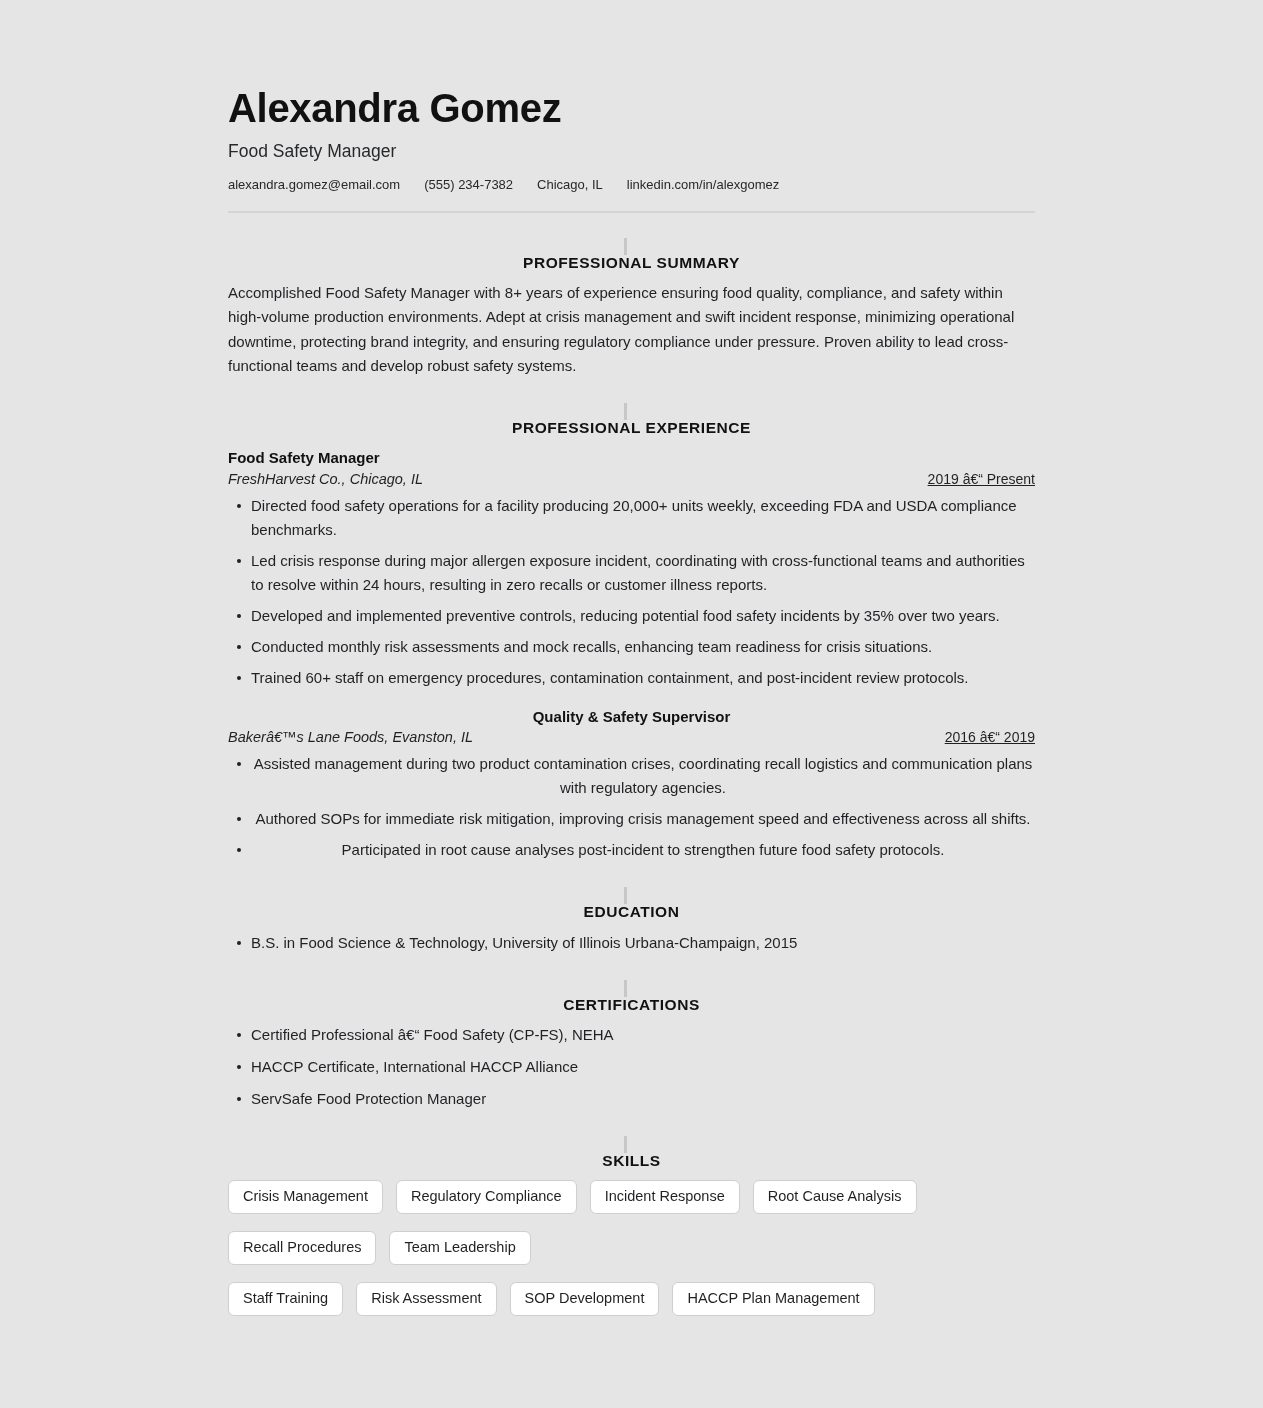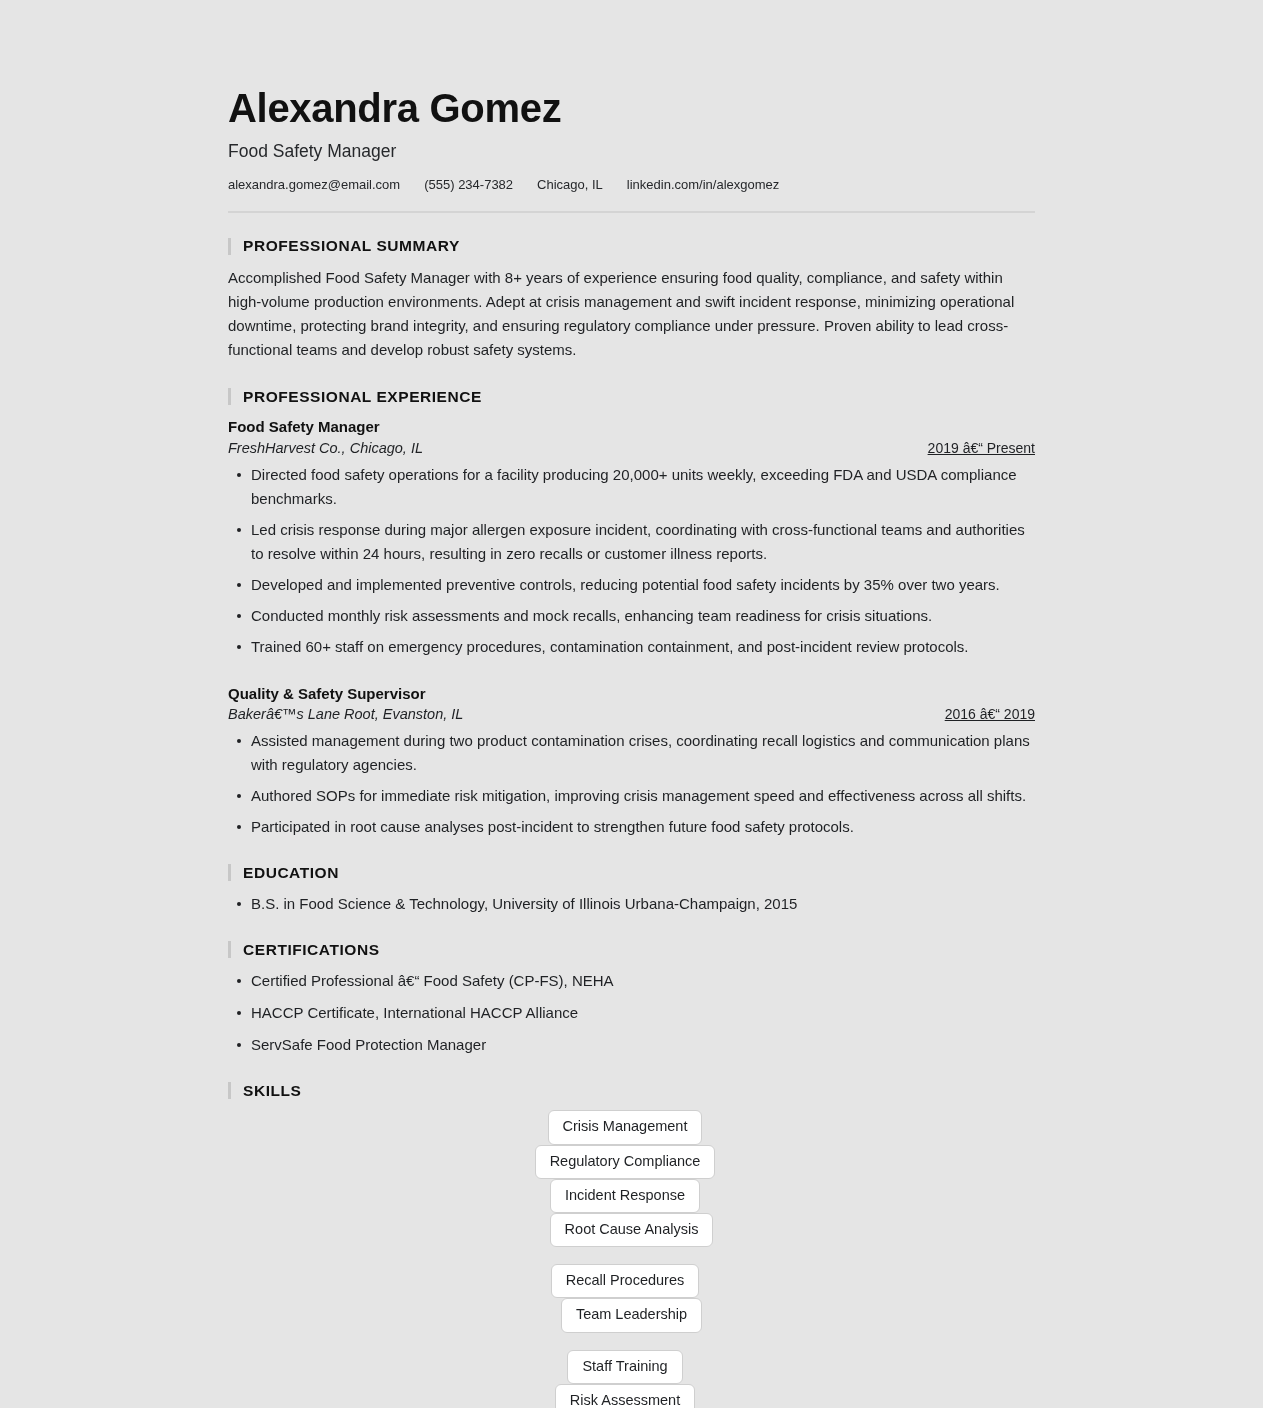--- a/index.html
+++ b/index.html
@@ -59,20 +59,21 @@
     margin: 17px 0 0 0;
     width: 100%;
   }
 
   
   .section { margin-top: 25px; }
   .section-heading {
     display: flex;
     align-items: center;
     margin-bottom: 11px;
+    flex-direction: column;
   }
   .accent-bar {
     display: inline-block;
     width: 3px;
     height: 17px;
     background: #c7c7c7;
     margin-right: 12px;
     flex: 0 0 auto;
   }
   .section-title {
@@ -87,21 +88,21 @@
   .summary {
     font-size: 15px;
     line-height: 1.62;
     color: #1f2124;
     margin: 0;
     text-align: left;
   }
 
   
   .job { margin-bottom: 4px; }
-  .job + .job { margin-top: 24px; }
+  .job + .job { margin-top: 16px; text-align: center; }
   .job-title {
     font-size: 15px;
     font-weight: bold;
     color: #111111;
     line-height: 1.45;
   }
   .job-meta {
     display: flex;
     justify-content: space-between;
     align-items: baseline;
@@ -147,21 +148,20 @@
   }
   ul.bullets.tight li { margin-bottom: 8px; }
 
   
   .skills-rows { margin-top: 2px; }
   .skill-row {
     display: flex;
     flex-wrap: nowrap;
     align-items: center;
     margin-bottom: 17px;
-    flex-direction: column;
   }
   .skill-row:last-child { margin-bottom: 0; }
   .chip {
     display: inline-block;
     border: 1px solid #cfcfcf;
     border-radius: 6px;
     background: #ffffff;
     padding: 8px 14px 9px 14px;
     font-size: 14.5px;
     line-height: 1.05;
@@ -214,21 +214,21 @@
           <li>Led crisis response during major allergen exposure incident, coordinating with cross-functional teams and authorities to resolve within 24 hours, resulting in zero recalls or customer illness reports.</li>
           <li>Developed and implemented preventive controls, reducing potential food safety incidents by 35% over two years.</li>
           <li>Conducted monthly risk assessments and mock recalls, enhancing team readiness for crisis situations.</li>
           <li>Trained 60+ staff on emergency procedures, contamination containment, and post-incident review protocols.</li>
         </ul>
       </div>
 
       <div class="job">
         <div class="job-title">Quality &amp; Safety Supervisor</div>
         <div class="job-meta">
-          <span class="job-company">Bakerâ€™s Lane Root, Evanston, IL</span>
+          <span class="job-company">Bakerâ€™s Lane Foods, Evanston, IL</span>
           <span class="job-dates">2016 â€“ 2019</span>
         </div>
         <ul class="bullets">
           <li>Assisted management during two product contamination crises, coordinating recall logistics and communication plans with regulatory agencies.</li>
           <li>Authored SOPs for immediate risk mitigation, improving crisis management speed and effectiveness across all shifts.</li>
           <li>Participated in root cause analyses post-incident to strengthen future food safety protocols.</li>
         </ul>
       </div>
     </section>
 

